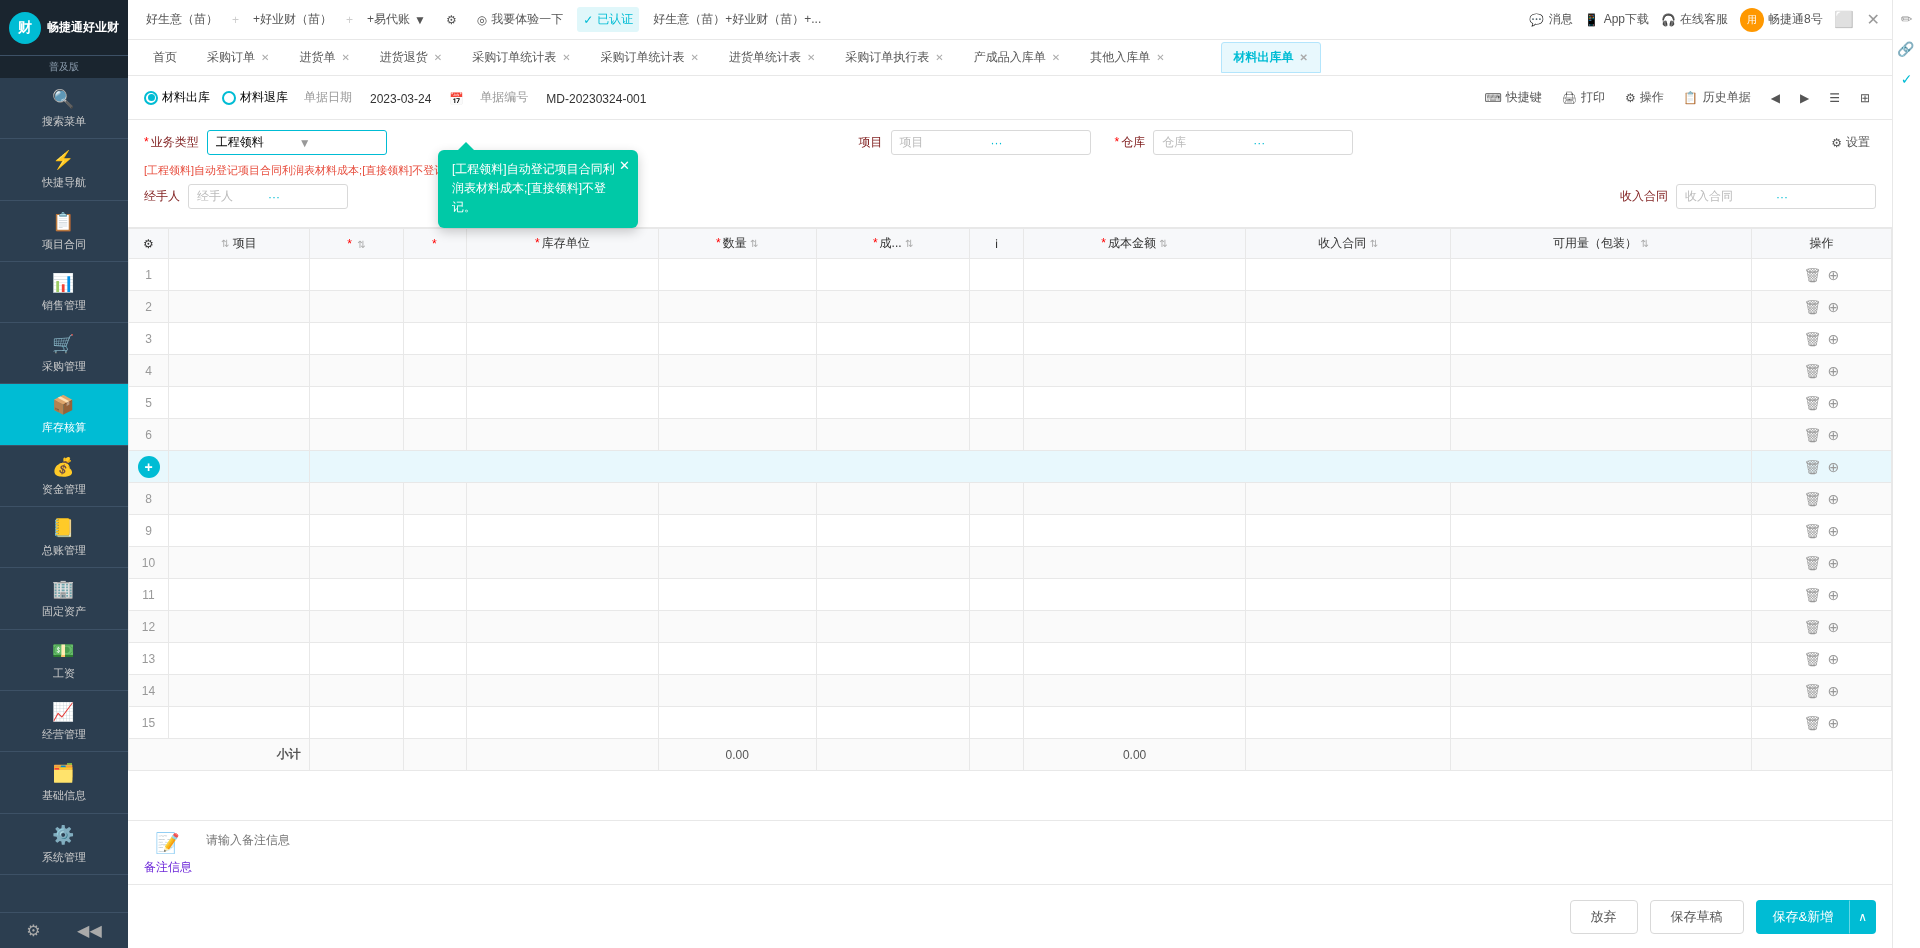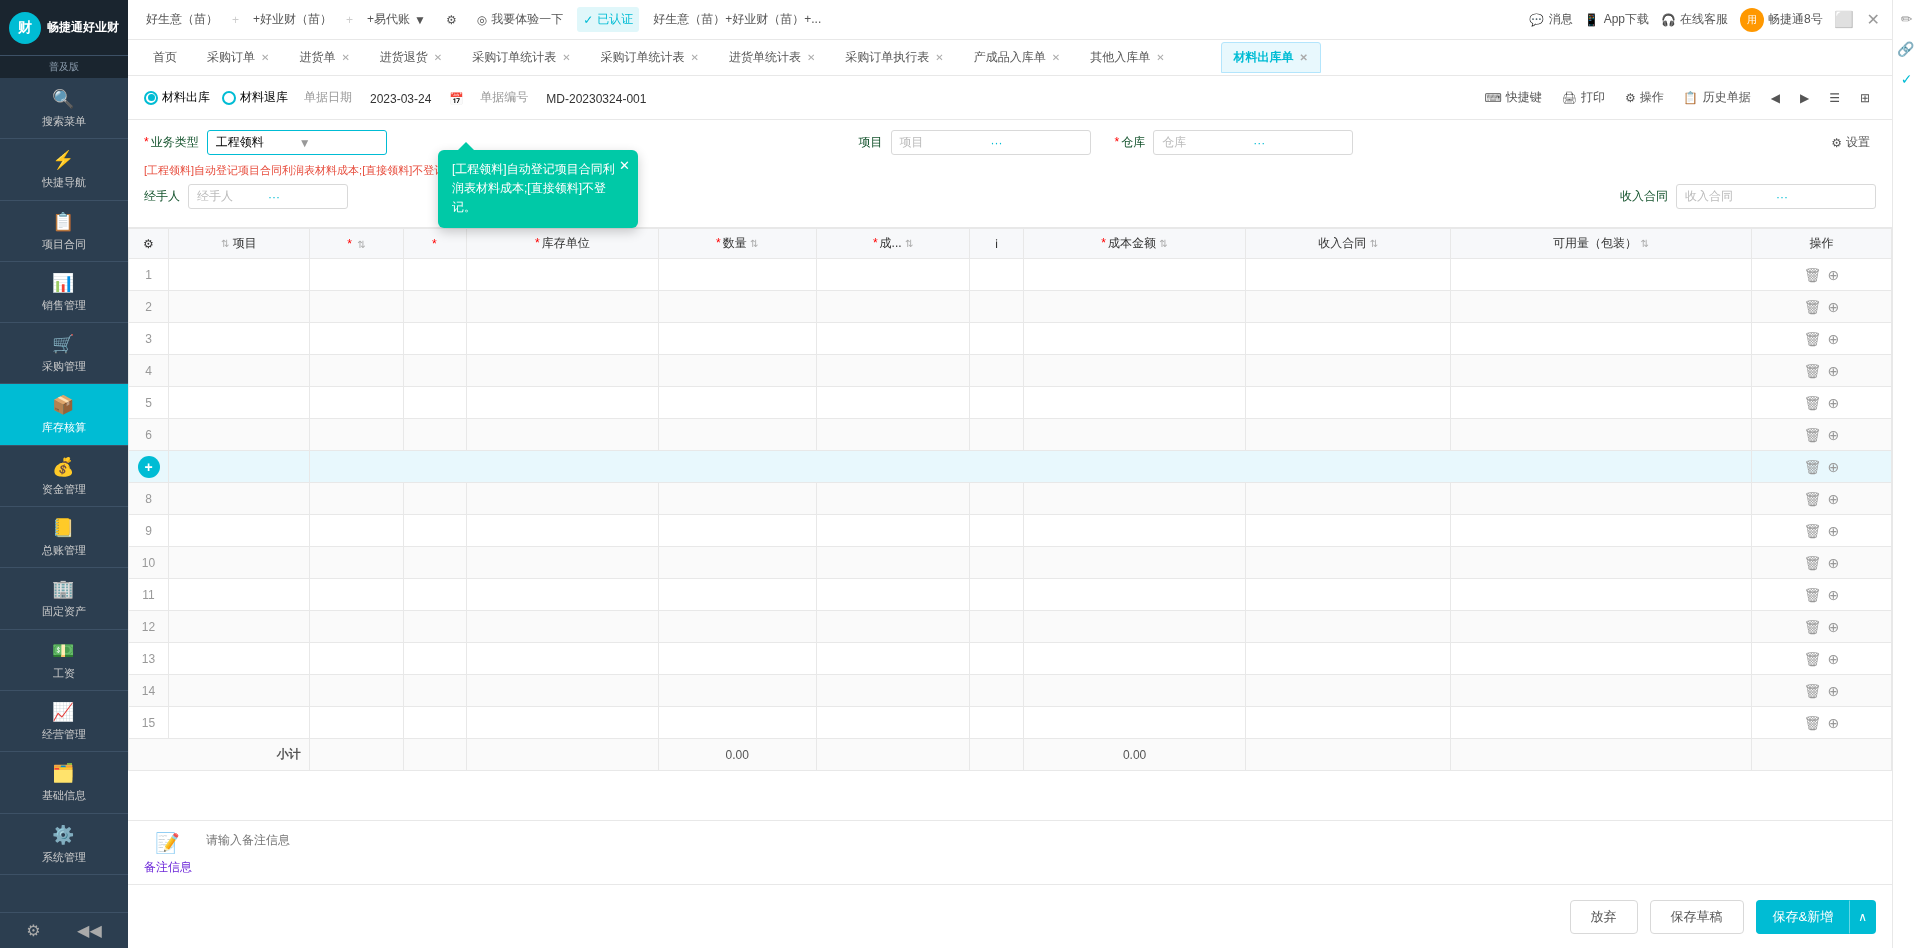--- a/index.html
+++ b/index.html
@@ -47,21 +47,21 @@
     .header-label { color: #999; }
     .header-value { color: #333; font-weight: 500; }
     .header-icon { color: #00bcd4; cursor: pointer; }
     .header-actions { margin-left: auto; display: flex; align-items: center; gap: 8px; color: #555; }
     .header-action-btn { display: flex; align-items: center; gap: 4px; cursor: pointer; padding: 4px 6px; border-radius: 3px; }
 
     
     .form-area { background: #fff; padding: 10px 16px; border-bottom: 1px solid #e8e8e8; flex-shrink: 0; position: relative; }
     .form-row { display: flex; align-items: center; gap: 24px; margin-bottom: 8px; }
     .form-field { display: flex; align-items: center; gap: 8px; }
-    .form-field-label { color: #14532d; font-size: 12px; }
+    .form-field-label { color: #7f1d1d; font-size: 12px; }
     .form-field-label.required::before { content: '*'; color: red; margin-right: 2px; }
     .form-select { display: flex; align-items: center; border: 1px solid #d9d9d9; border-radius: 3px; padding: 3px 8px; min-width: 160px; background: #fff; cursor: pointer; position: relative; }
     .form-select span { flex: 1; }
     .form-select .arrow { color: #999; margin-left: 4px; }
     .form-link-btn { color: #00bcd4; cursor: pointer; font-size: 12px; }
     .form-placeholder { color: #bbb; }
     .warn-text { color: #e74c3c; font-size: 11px; margin-top: 2px; }
 
     
     .tooltip-popup { position: absolute; left: 310px; top: 30px; background: #00c9a7; color: #fff; border-radius: 6px; padding: 10px 14px; width: 200px; font-size: 12px; line-height: 1.6; z-index: 100; box-shadow: 0 4px 12px rgba(0,0,0,0.2); }

